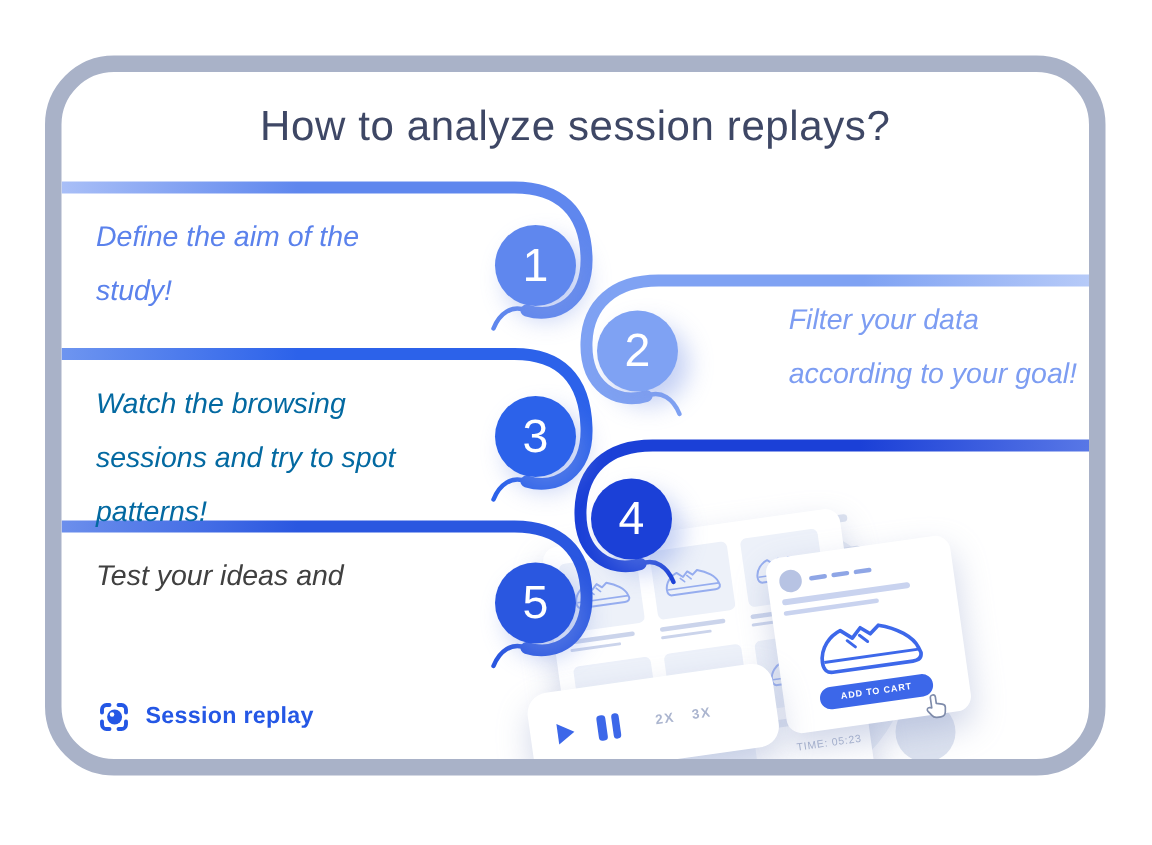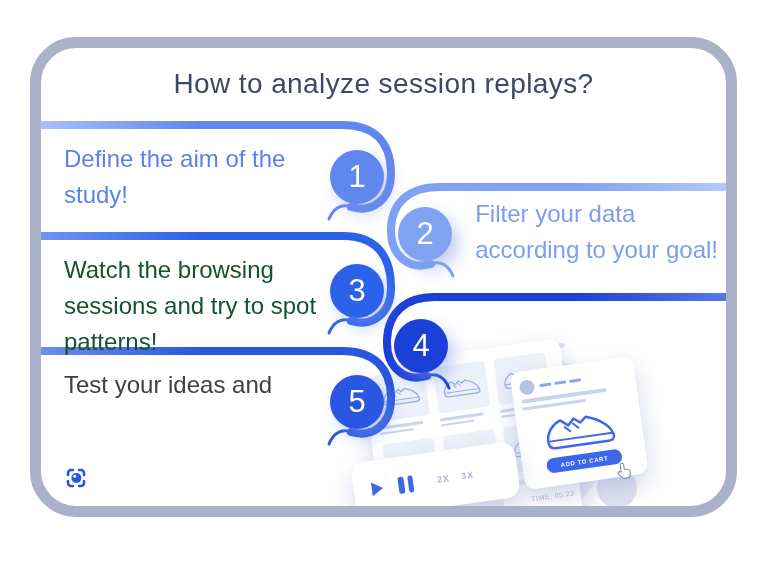--- a/index.html
+++ b/index.html
@@ -8,21 +8,21 @@
   .card{position:absolute;left:30px;top:37px;width:707px;height:480px;box-sizing:border-box;
     border:11px solid #a9b2c8;border-radius:46px;background:#fff;overflow:hidden;}
   .title{position:absolute;left:0;top:20px;width:685px;text-align:center;font-size:28px;
     font-weight:500;letter-spacing:.4px;z-index:3;}
   .hooks{position:absolute;left:0;top:0;width:685px;height:458px;z-index:2;pointer-events:none;}
   .hook-main{fill:none;stroke-width:8;stroke-linecap:round;}
   .hook-tail{fill:none;stroke-width:3;stroke-linecap:round;}
   .badge{position:absolute;width:54px;height:54px;border-radius:50%;display:flex;align-items:center;
     justify-content:center;color:#fff;font-size:31px;font-weight:500;z-index:3;
     box-shadow:7px 9px 16px rgba(125,150,230,.45);}
-  .step-text{position:absolute;font-size:24px;line-height:36px;font-weight:500;z-index:3;}
+  .step-text{position:absolute;font-size:19px;line-height:36px;font-weight:500;z-index:3;font-style:italic;}
   .step-text span{display:block;white-space:nowrap;}
   .step-text.right{text-align:left;}
   
   .illus{position:absolute;inset:0;z-index:1;}
   .blob{position:absolute;border-radius:50%;}
   .gray-dashes{position:absolute;left:468px;top:298px;transform:rotate(-8deg);}
   .gray-dashes div{height:5px;border-radius:3px;background:#dde3f0;margin-bottom:6px;}
   .panel{position:absolute;background:#fff;border-radius:10px;
     box-shadow:0 10px 22px rgba(150,165,205,.45);}
   .browser{left:333px;top:303px;width:200px;height:205px;transform:rotate(-8deg);padding:12px 10px;
@@ -238,32 +238,33 @@
       </div>
 
     <div class="step-text" style="left: 23px; top: 93px; color: rgb(91, 130, 236);">
       <span>Define the aim of the</span>
         <span>study!</span>
     </div>
     <div class="step-text right" style="right: 8px; top: 148px; color: rgb(125, 157, 242);">
       <span>Filter your data</span>
         <span>according to your goal!</span>
     </div>
-    <div class="step-text" style="left: 23px; top: 204px; color: #14532d;">
+    <div class="step-text" style="left: 23px; top: 204px; color: #0369a1;">
       <span>Watch the browsing</span>
         <span>sessions and try to spot</span>
         <span>patterns!</span>
     </div>
     <div class="step-text" style="left: 23px; top: 319px; color: #404040;">
       <span>Test your ideas and</span>
     </div>
 
     <div class="sr">
       <svg width="24" height="24" viewBox="0 0 24 24" style="color: rgb(36, 87, 229);">
         <path d="M4 9 V7 a3 3 0 0 1 3 -3 h2 M15 4 h2 a3 3 0 0 1 3 3 v2 M20 15 v2 a3 3 0 0 1 -3 3 h-2 M9 20 H7 a3 3 0 0 1 -3 -3 v-2" fill="none" stroke="currentColor" stroke-width="2.6" stroke-linecap="round"></path>
         <circle cx="12.4" cy="12" r="5" fill="currentColor"></circle>
         <circle cx="10.7" cy="10.3" r="1.5" fill="#ffffff"></circle>
       </svg>
+      <span class="sr-label" style="color: rgb(36, 87, 229);">Session replay</span>
     </div>
 
 
   </div>
 </div>
 
 </body></html>

